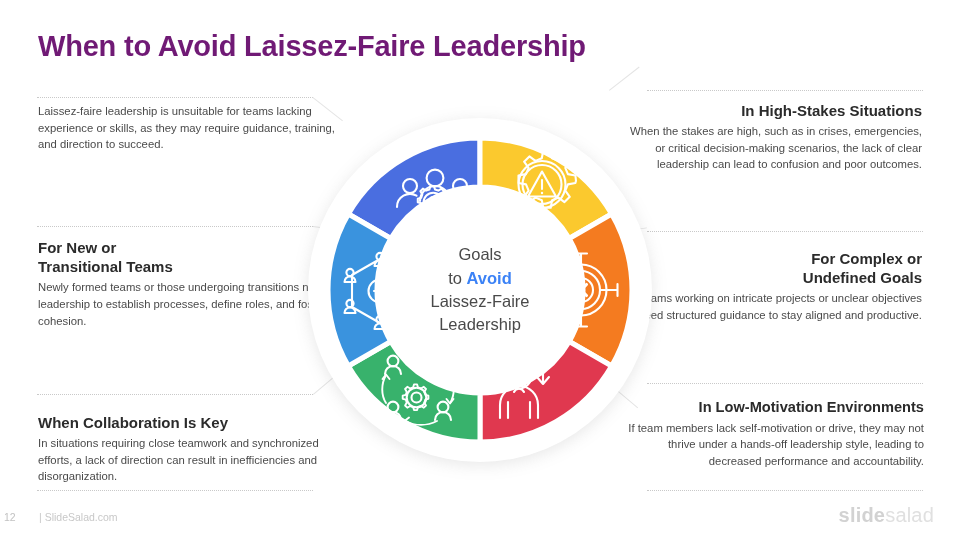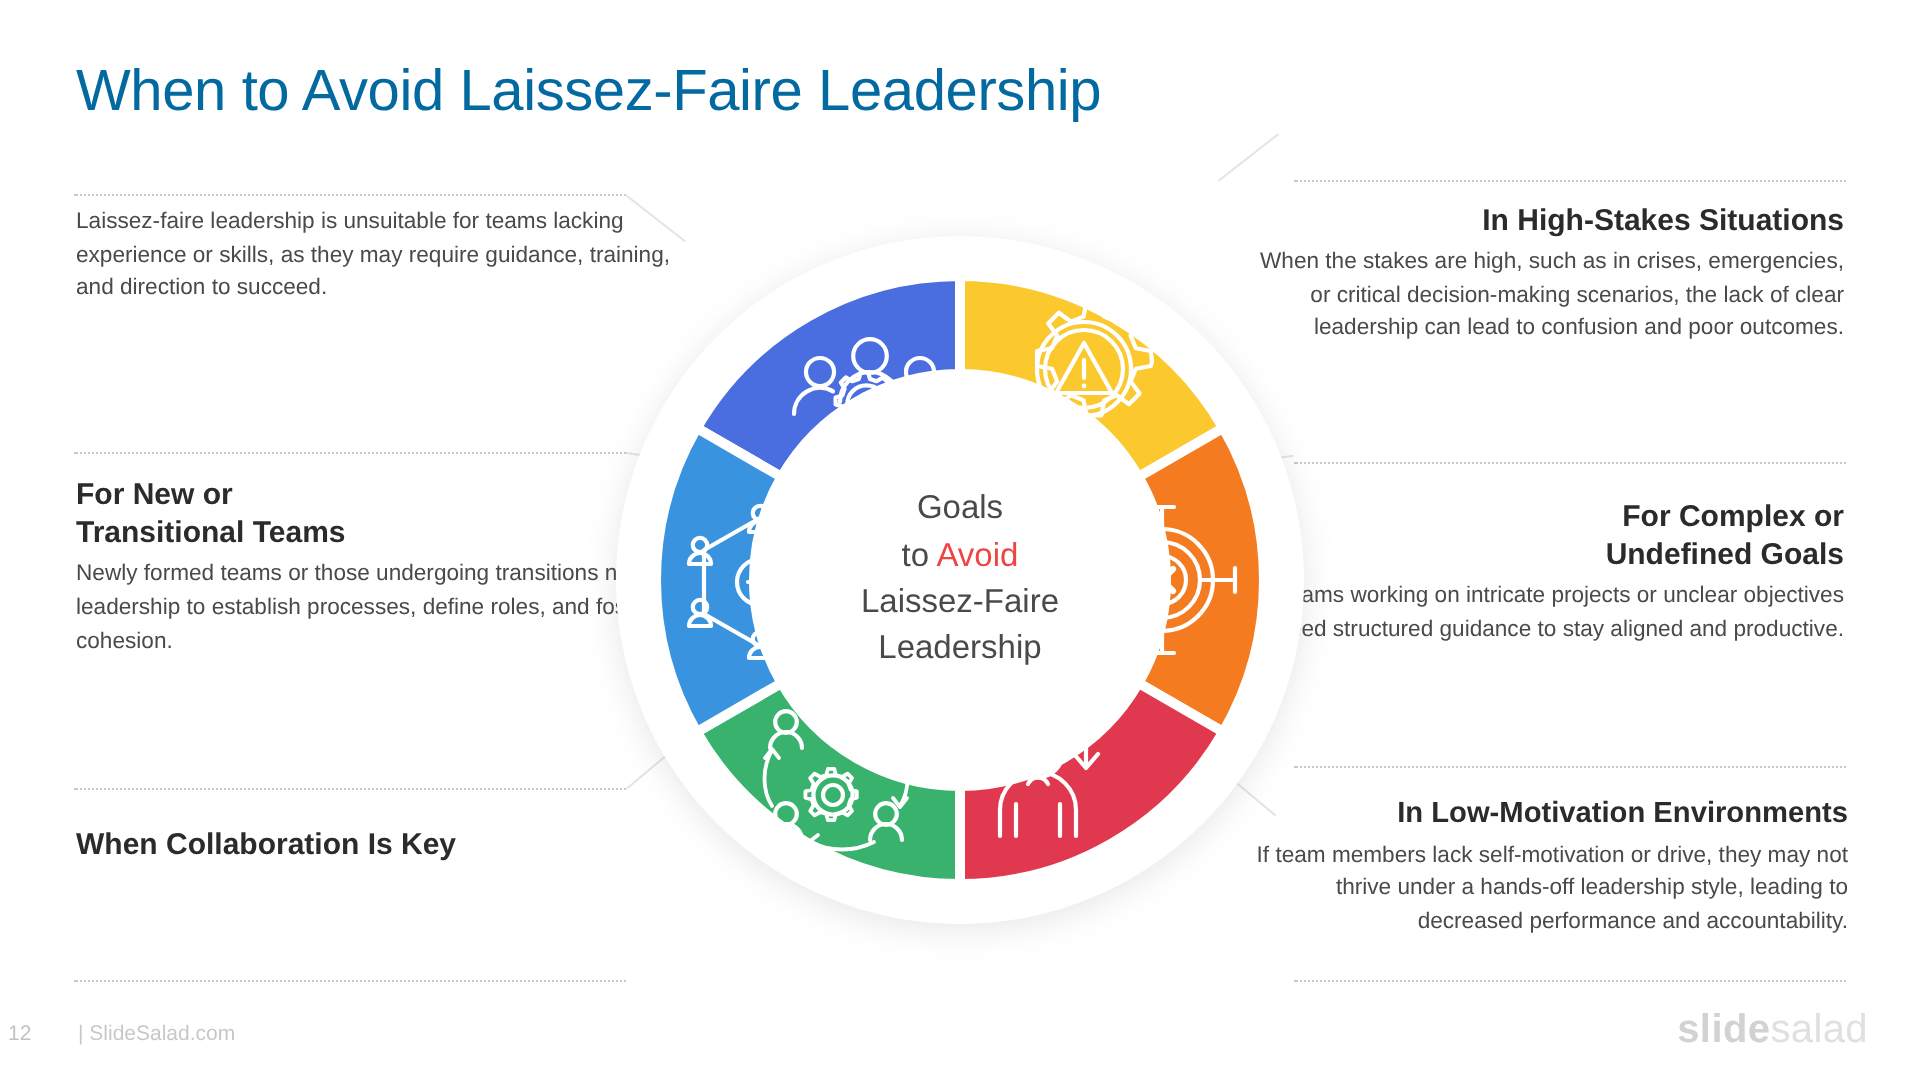--- a/index.html
+++ b/index.html
@@ -16,22 +16,22 @@
     font-family: "Liberation Sans", sans-serif;
     -webkit-font-smoothing: antialiased;
   }
 
   
   #slide-title {
     position: absolute;
     left: 38px;
     top: 30px;
     font-size: 29px;
-    font-weight: 400;
-    color: #0369a1;
+    font-weight: 700;
+    color: #701a75;
     letter-spacing: -0.2px;
     white-space: nowrap;
   }
 
   
   .block {
     position: absolute;
     width: 300px;
   }
   .block.left  { left: 38px;  text-align: left; }
@@ -96,21 +96,21 @@
     align-items: center;
     justify-content: center;
   }
   #hub-text {
     text-align: center;
     font-size: 16.5px;
     color: #4a4a4a;
     line-height: 1.42;
     font-weight: 400;
   }
-  #hub-text b { font-weight: normal; color: #ef4444; }
+  #hub-text b { font-weight: bold; color: #3b82f6; }
 
   
   #footer-num {
     position: absolute;
     left: 4px;
     bottom: 17px;
     font-size: 10.5px;
     color: #c2c2c2;
   }
   #footer-site {
@@ -160,20 +160,21 @@
   </div>
 
   <div class="block left" style="top:238px;">
     <div class="block-heading">For New or
 Transitional Teams</div>
     <div class="block-body">Newly formed teams or those undergoing transitions need leadership to establish processes, define roles, and foster cohesion.</div>
   </div>
 
   <div class="block left" style="top:413px; width:310px;">
     <div class="block-heading">When Collaboration Is Key</div>
+    <div class="block-body">In situations requiring close teamwork and synchronized efforts, a lack of direction can result in inefficiencies and disorganization.</div>
   </div>
 
   <div class="block right" style="top:101px;">
     <div class="block-heading">In High-Stakes Situations</div>
     <div class="block-body">When the stakes are high, such as in crises, emergencies, or critical decision-making scenarios, the lack of clear leadership can lead to confusion and poor outcomes.</div>
   </div>
 
   <div class="block right" style="top:249px;">
     <div class="block-heading">For Complex or
 Undefined Goals</div>

